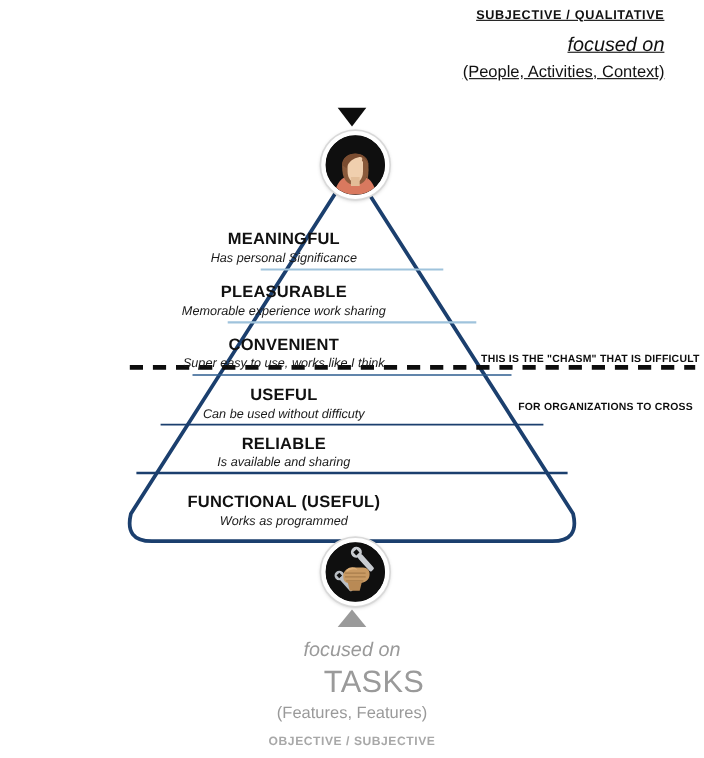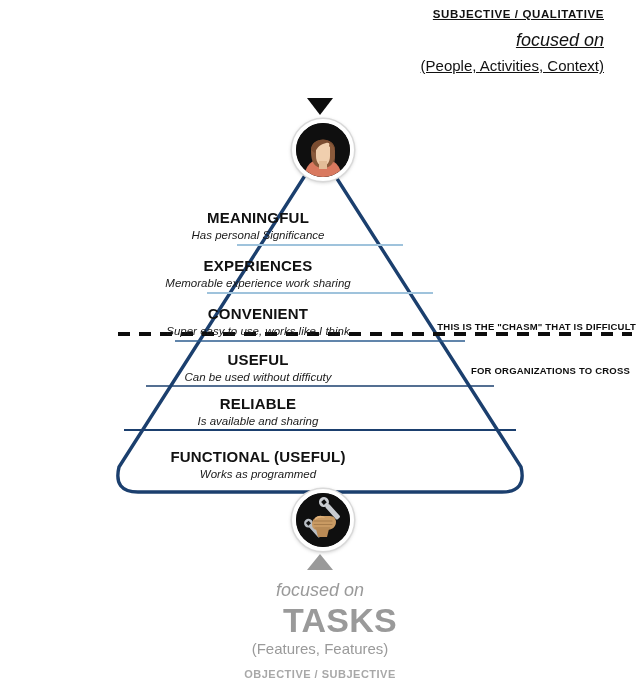--- a/index.html
+++ b/index.html
@@ -149,22 +149,22 @@
     width: 640px;
     text-align: center;
     color: #9a9a9a;
   }
   .focused-on-bot {
     font-size: 18px;
     font-style: italic;
     line-height: 24px;
   }
   .headline-bot {
-    font-size: 34px;
-    font-weight: bold;
+    font-size: 28px;
+    font-weight: normal;
     letter-spacing: 0.3px;
     line-height: 34px;
     margin-top: 1px;
     margin-left: 40px;
   }
   .sub-bot {
     font-size: 15px;
     line-height: 22px;
     margin-top: 1px;
   }
@@ -204,21 +204,21 @@
 
   <line x1="118" y1="334" x2="632" y2="334" stroke="#0d0d0d" stroke-width="4.2" stroke-dasharray="12 9"></line>
 </svg>
 
 <div class="tier" style="top:208px;">
   <div class="tier-title">MEANINGFUL</div>
   <div class="tier-desc">Has personal Significance</div>
 </div>
 
 <div class="tier" style="top:256px;">
-  <div class="tier-title">EXPERIENCES</div>
+  <div class="tier-title">PLEASURABLE</div>
   <div class="tier-desc">Memorable experience work sharing</div>
 </div>
 
 <div class="tier" style="top:304px;">
   <div class="tier-title">CONVENIENT</div>
   <div class="tier-desc">Super easy to use, works like I think</div>
 </div>
 
 <div class="tier" style="top:350px;">
   <div class="tier-title">USEFUL</div>

